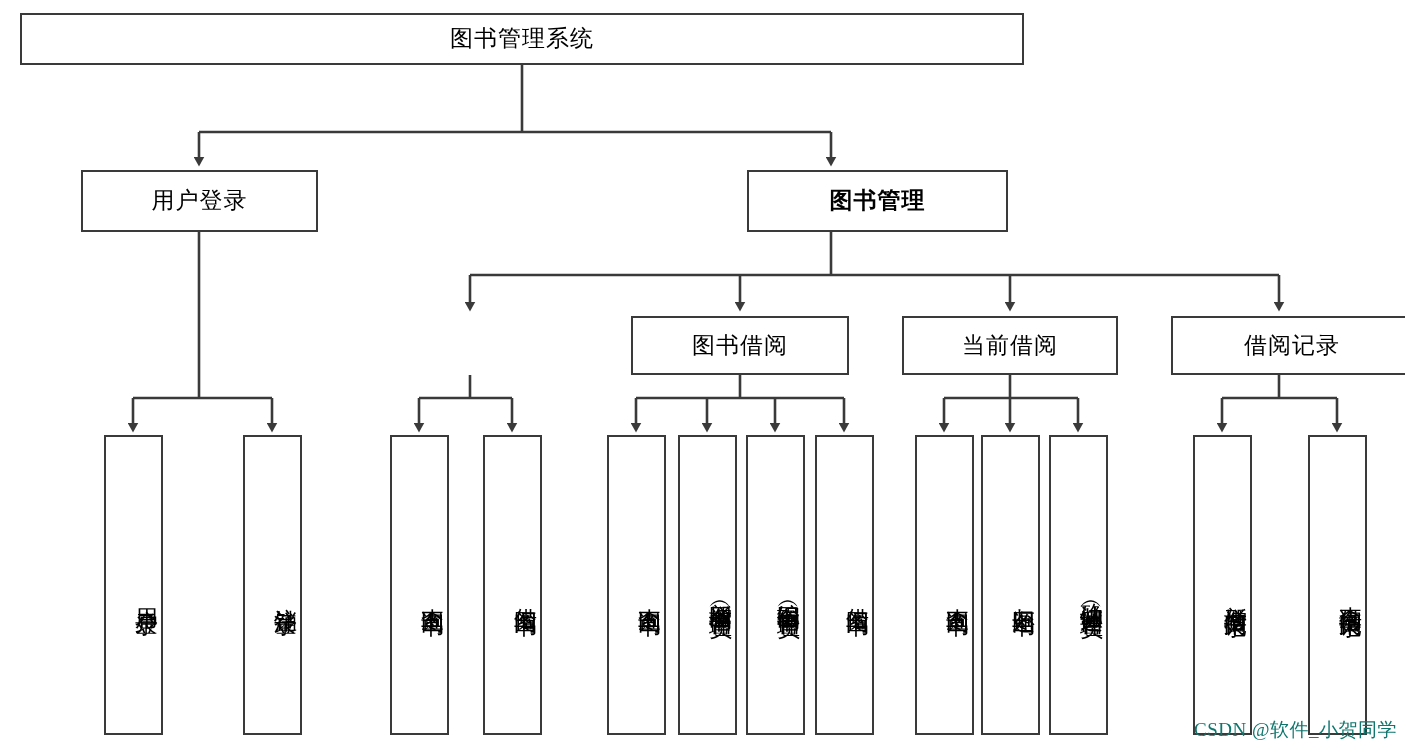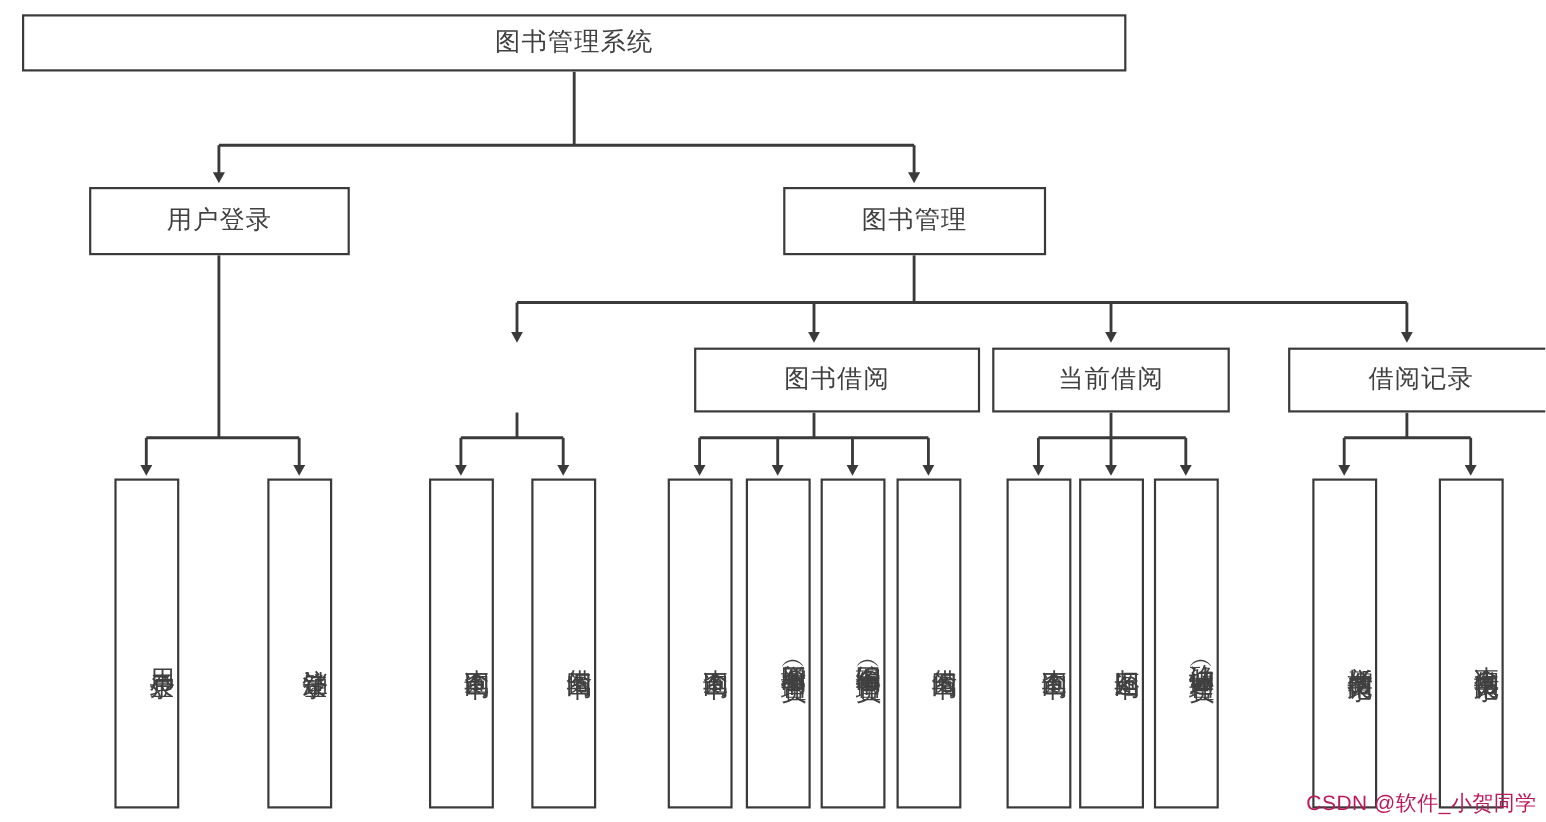--- a/index.html
+++ b/index.html
@@ -27,21 +27,21 @@
     pointer-events: none;
   }
   .node {
     position: absolute;
     box-sizing: border-box;
     border: 2px solid #3a3a3a;
     background: #ffffff;
     display: flex;
     align-items: center;
     justify-content: center;
-    color: #404040;
+    color: #000000;
     text-align: center;
   }
   .node.horiz {
     font-size: 23px;
     letter-spacing: 1px;
     line-height: 1.2;
   }
   .node.root {
     font-size: 23px;
   }
@@ -58,24 +58,24 @@
   .node.vert .vlabel {
     writing-mode: vertical-rl;
     text-orientation: upright;
     white-space: nowrap;
   }
   .watermark {
     position: absolute;
     right: 8px;
     bottom: 4px;
     font-size: 19px;
-    color: #be185d;
+    color: #0f766e;
     letter-spacing: 0.5px;
     white-space: nowrap;
-    font-family: Liberation Sans, sans-serif;
+    font-family: Liberation Serif, serif;
   }
 </style>
 </head>
 <body>
 
 <div id="canvas">
 
   <svg id="edges" viewBox="0 0 1405 747" width="1405" height="747" xmlns="http://www.w3.org/2000/svg">
     <defs>
       <marker id="arrow" markerWidth="10" markerHeight="11" refX="1.5" refY="5.5" orient="auto" markerUnits="userSpaceOnUse">
@@ -127,26 +127,26 @@
   </svg>
 
   <div class="node root horiz" style="left:20px; top:13px; width:1004px; height:52px;">
     <span>图书管理系统</span>
   </div>
 
   <div class="node horiz" style="left:81px; top:170px; width:237px; height:62px;">
     <span>用户登录</span>
   </div>
 
-  <div class="node horiz" style="left:712px; top:170px; width:239px; height:62px;">
+  <div class="node horiz" style="left:747px; top:170px; width:261px; height:62px;font-weight:bold;">
     <span>图书管理</span>
   </div>
 
 
-  <div class="node horiz" style="left:631px; top:316px; width:260px; height:59px;">
+  <div class="node horiz" style="left:631px; top:316px; width:218px; height:59px;">
     <span>图书借阅</span>
   </div>
 
   <div class="node horiz" style="left:902px; top:316px; width:216px; height:59px;">
     <span>当前借阅</span>
   </div>
 
   <div class="node horiz" style="left:1171px; top:316px; width:242px; height:59px;">
     <span>借阅记录</span>
   </div>

